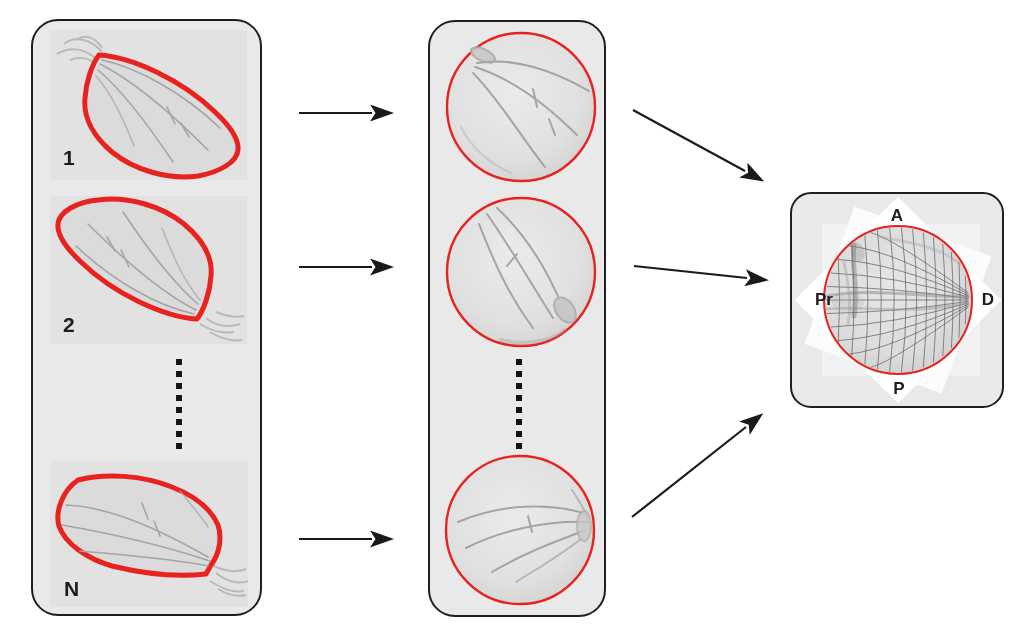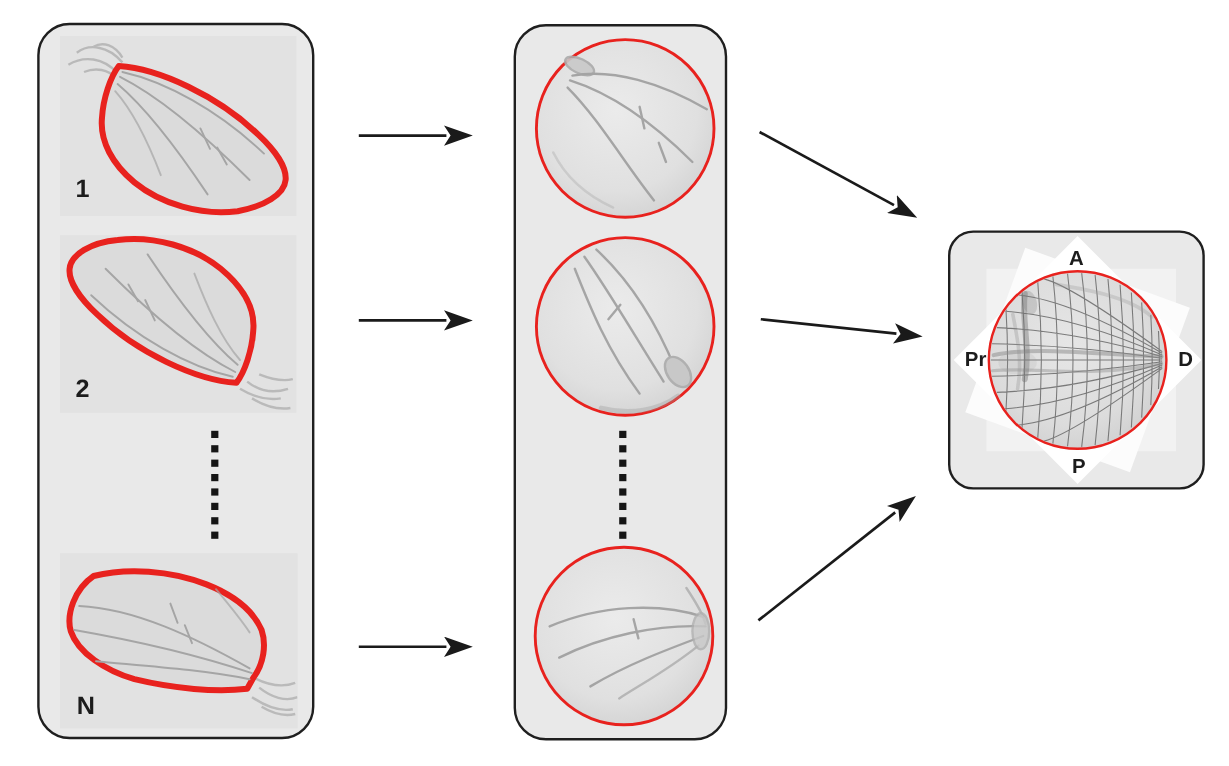--- a/index.html
+++ b/index.html
@@ -20,21 +20,21 @@
   .lbl-n{left:31px;top:557px;}
   .dots{position:absolute;display:flex;flex-direction:column;gap:6px;}
   .dots-left{left:143px;top:338px;}
   .dots-mid{left:86px;top:337px;}
   .dot{width:6px;height:6px;background:#151515;}
   .disc{position:absolute;}
   .axis-label{position:absolute;font-weight:bold;font-size:17px;color:#1c1c1c;line-height:1;
               transform:translate(-50%,0);z-index:5;}
   .axis-a{left:105px;top:13px;}
   .axis-p{left:107px;top:186px;}
-  .axis-pr{left:21px;top:97px;}
+  .axis-pr{left:32px;top:97px;}
   .axis-d{left:196px;top:97px;}
   .arrow-layer{position:absolute;left:0;top:0;width:1024px;height:638px;pointer-events:none;}
   .reg-svg{position:absolute;left:0;top:0;}
 </style>
 </head>
 <body>
 
 <div class="canvas">
 
   <div class="panel panel-left">

